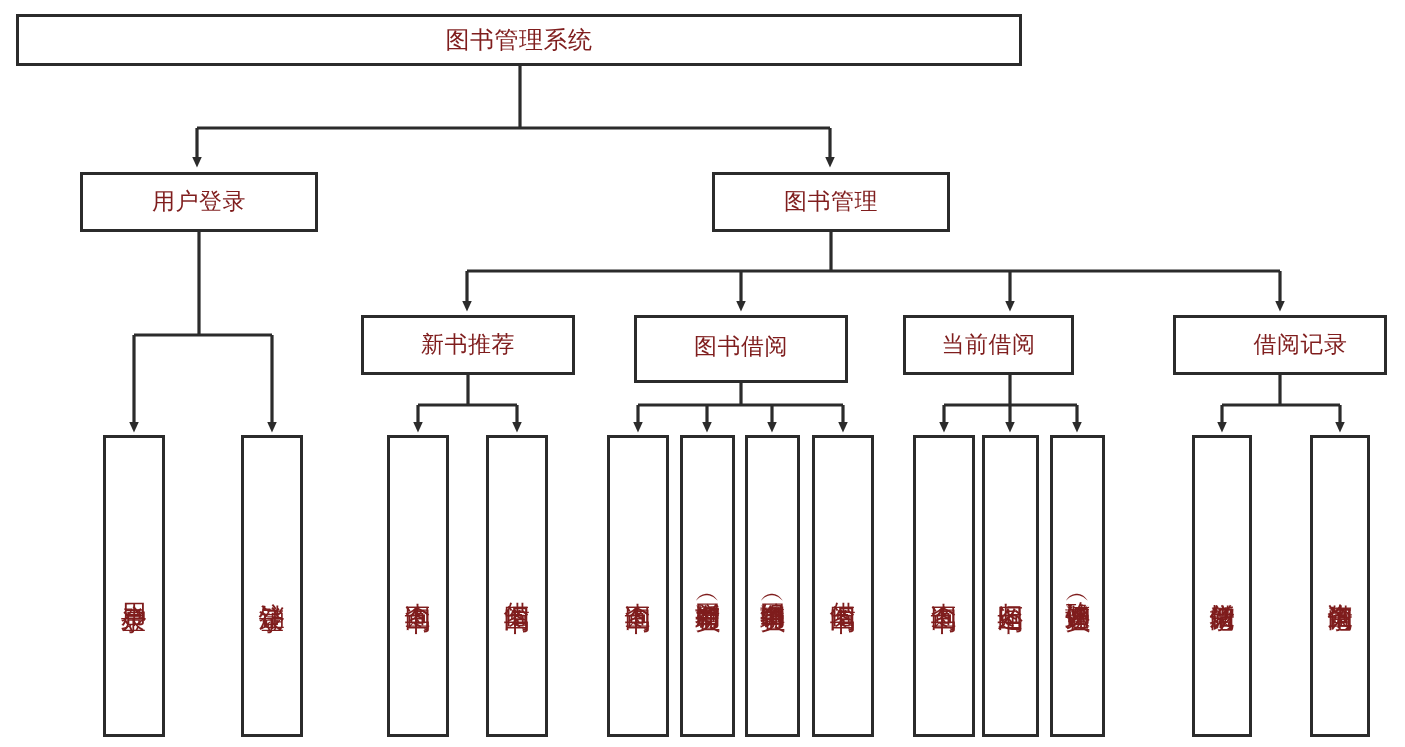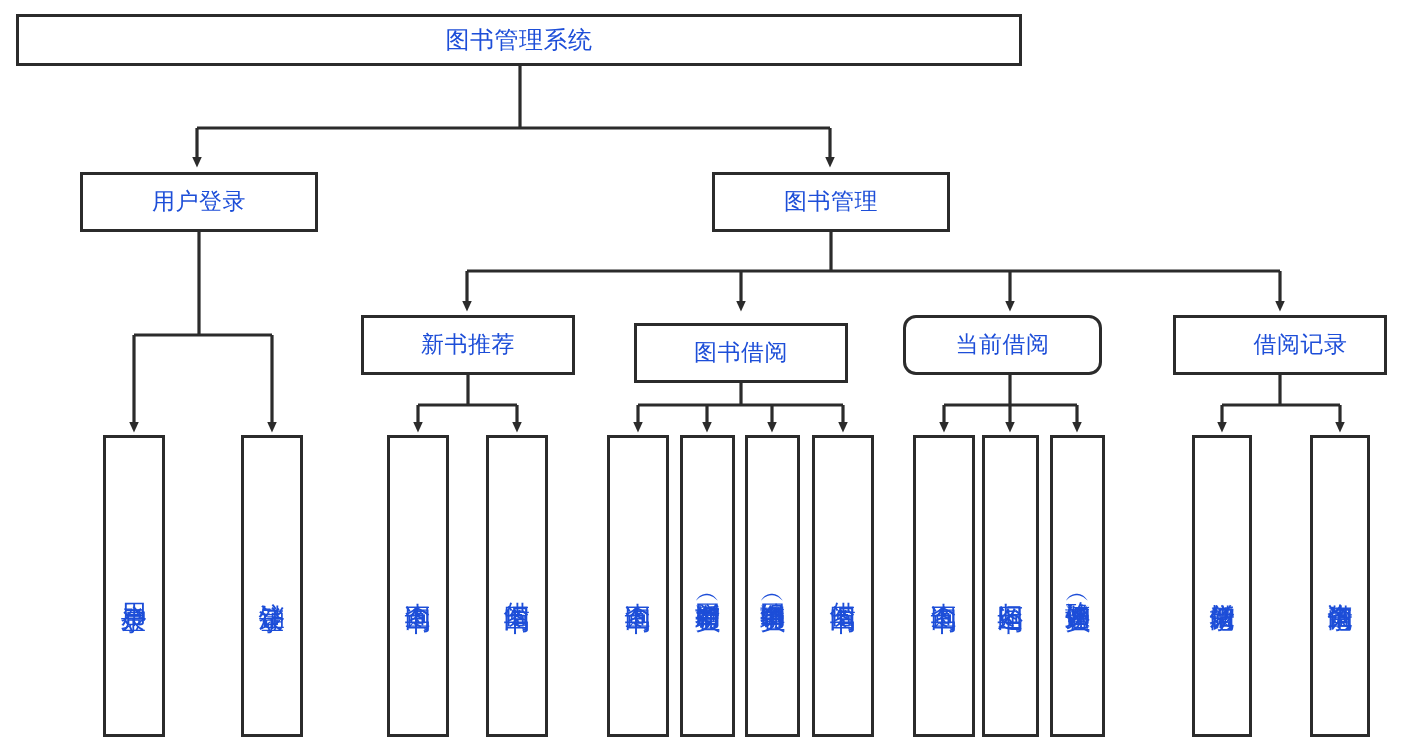--- a/index.html
+++ b/index.html
@@ -24,21 +24,21 @@
     pointer-events: none;
   }
   .node {
     position: absolute;
     box-sizing: border-box;
     background: #ffffff;
     border: 3px solid #2b2b2b;
     display: flex;
     align-items: center;
     justify-content: center;
-    color: #1d4ed8;
+    color: #7f1d1d;
   }
   .node.h {
     
   }
   .node.h .label {
     font-size: 23px;
     line-height: 1.1;
     letter-spacing: 0.5px;
     white-space: nowrap;
   }
@@ -135,24 +135,24 @@
   <div class="node h" style="left:80px; top:172px; width:238px; height:60px;">
     <span class="label">用户登录</span>
   </div>
   <div class="node h" style="left:361px; top:315px; width:214px; height:60px;">
     <span class="label">新书推荐</span>
   </div>
 
   <div class="node h" style="left:712px; top:172px; width:238px; height:60px;">
     <span class="label">图书管理</span>
   </div>
-  <div class="node h" style="left:634px; top:323px; width:214px; height:60px;">
+  <div class="node h" style="left:634px; top:315px; width:214px; height:68px;font-family:Liberation Mono, monospace;">
     <span class="label">图书借阅</span>
   </div>
-  <div class="node h" style="left:903px; top:315px; width:199px; height:60px;border-radius:13px;">
+  <div class="node h" style="left:903px; top:315px; width:171px; height:60px;">
     <span class="label">当前借阅</span>
   </div>
   <div class="node h" style="left:1173px; top:315px; width:214px; height:60px;padding-left:41px;">
     <span class="label">借阅记录</span>
   </div>
 
   <div class="node v" style="left:103px; top:435px; width:62px; height:302px;">
     <span class="label">用户登录</span>
   </div>
   <div class="node v" style="left:241px; top:435px; width:62px; height:302px;">

